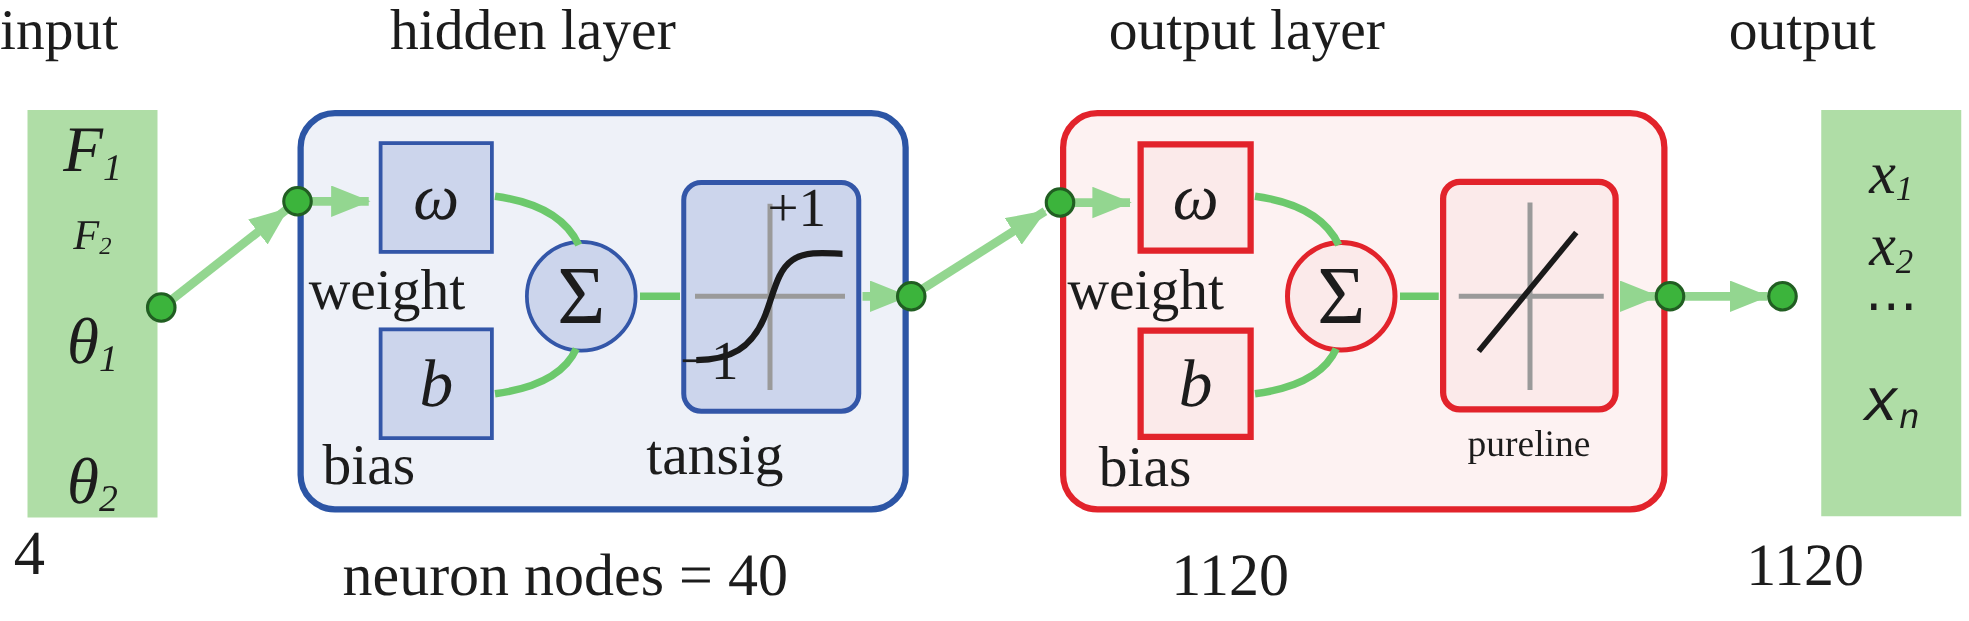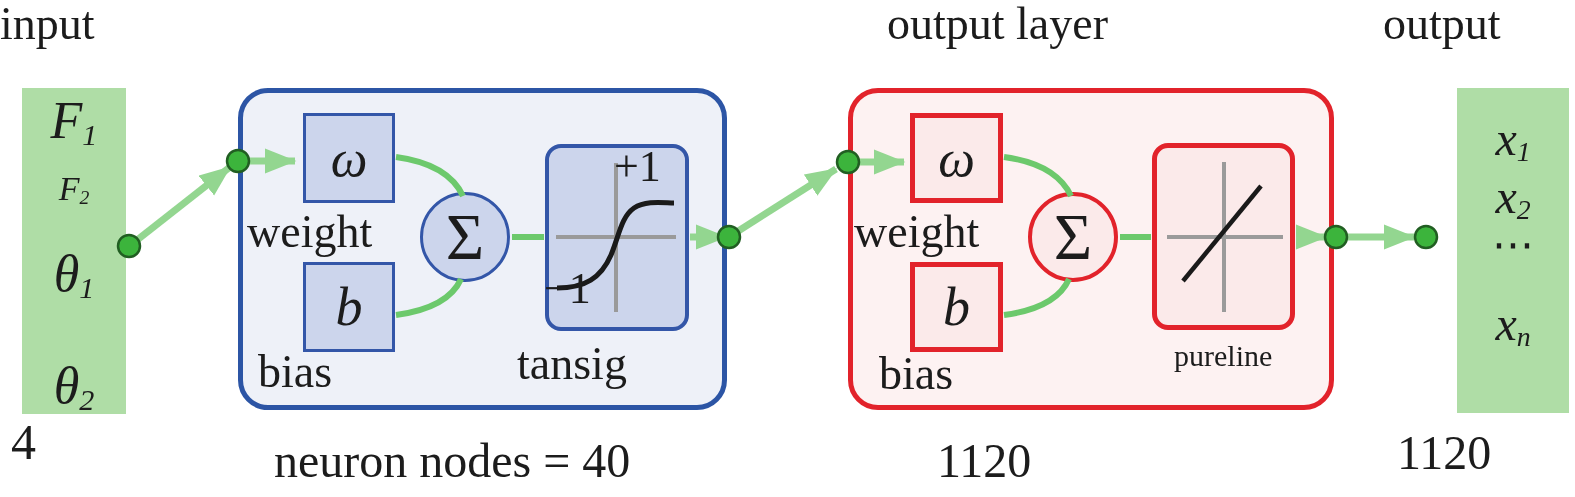--- a/index.html
+++ b/index.html
@@ -22,20 +22,21 @@
   .txt{z-index:4;}
   #net-svg{position:absolute;left:0;top:0;z-index:3;pointer-events:none;}
   .vrow{position:absolute;width:100%;text-align:center;line-height:1;}
 </style>
 </head>
 <body>
 
 <div id="canvas">
 
   <div class="abs lbl title txt" style="left:0;top:4;width:144px;">input</div>
+  <div class="abs lbl title txt" style="left:312px;top:4;width:400px;">hidden layer</div>
   <div class="abs lbl title txt" style="left:887px;top:4;width:400px;">output layer</div>
   <div class="abs lbl title txt" style="left:1383px;top:4;width:220px;">output</div>
 
   <div class="abs green-box" style="left:22px;top:88px;width:104px;height:326px;">
     <div class="vrow txt" style="top:7px;font-size:52px;"><span class="math">F</span><span class="sub">1</span></div>
     <div class="vrow txt" style="top:84px;font-size:34px;"><span class="math">F</span><span class="sub">2</span></div>
     <div class="vrow txt" style="top:160px;font-size:52px;"><span class="math">θ</span><span class="sub">1</span></div>
     <div class="vrow txt" style="top:240px;font-size:52px;margin-top:32px;"><span class="math">θ</span><span class="sub">2</span></div>
   </div>
   <div class="abs lbl txt" style="left:11px;top:416px;width:110px;font-size:50px;">4</div>
@@ -71,21 +72,21 @@
       <span>Σ</span>
     </div>
   <div class="abs act-box red-inner inner-box" style="left:1152px;top:143px;width:133px;height:177px;"></div>
   <div class="abs lbl txt" style="left:1174px;top:340px;width:200px;font-size:30px;">pureline</div>
   <div class="abs lbl txt" style="left:937px;top:436px;width:300px;font-size:48px;">1120</div>
 
   <div class="abs green-box" style="left:1426px;top:88px;width:112px;height:325px;margin-left:31px;">
     <div class="vrow txt" style="top:27px;font-size:48px;"><span class="math">x</span><span class="sub">1</span></div>
     <div class="vrow txt" style="top:85px;font-size:48px;"><span class="math">x</span><span class="sub">2</span></div>
     <div class="vrow txt" style="top:136px;font-size:42px;"><span>⋯</span></div>
-    <div class="vrow txt" style="top:212px;font-size:48px;"><span class="math">x</span><span class="sub">n</span></div>
+    <div class="vrow txt" style="top:212px;font-size:48px;font-family:Liberation Mono, monospace;"><span class="math">x</span><span class="sub">n</span></div>
   </div>
   <div class="abs lbl txt" style="left:1397px;top:428px;width:200px;font-size:48px;">1120</div>
 
   <svg id="net-svg" width="1575" height="497" viewBox="0 0 1575 497">
     <defs>
       <marker id="ah" viewBox="0 0 5 4" markerWidth="5" markerHeight="4" refX="4.3" refY="1.8" orient="auto" markerUnits="strokeWidth">
         <path d="M0,0 L4.5,1.8 L0,3.6 Z" fill="#93d690"></path>
       </marker>
     </defs>
 

